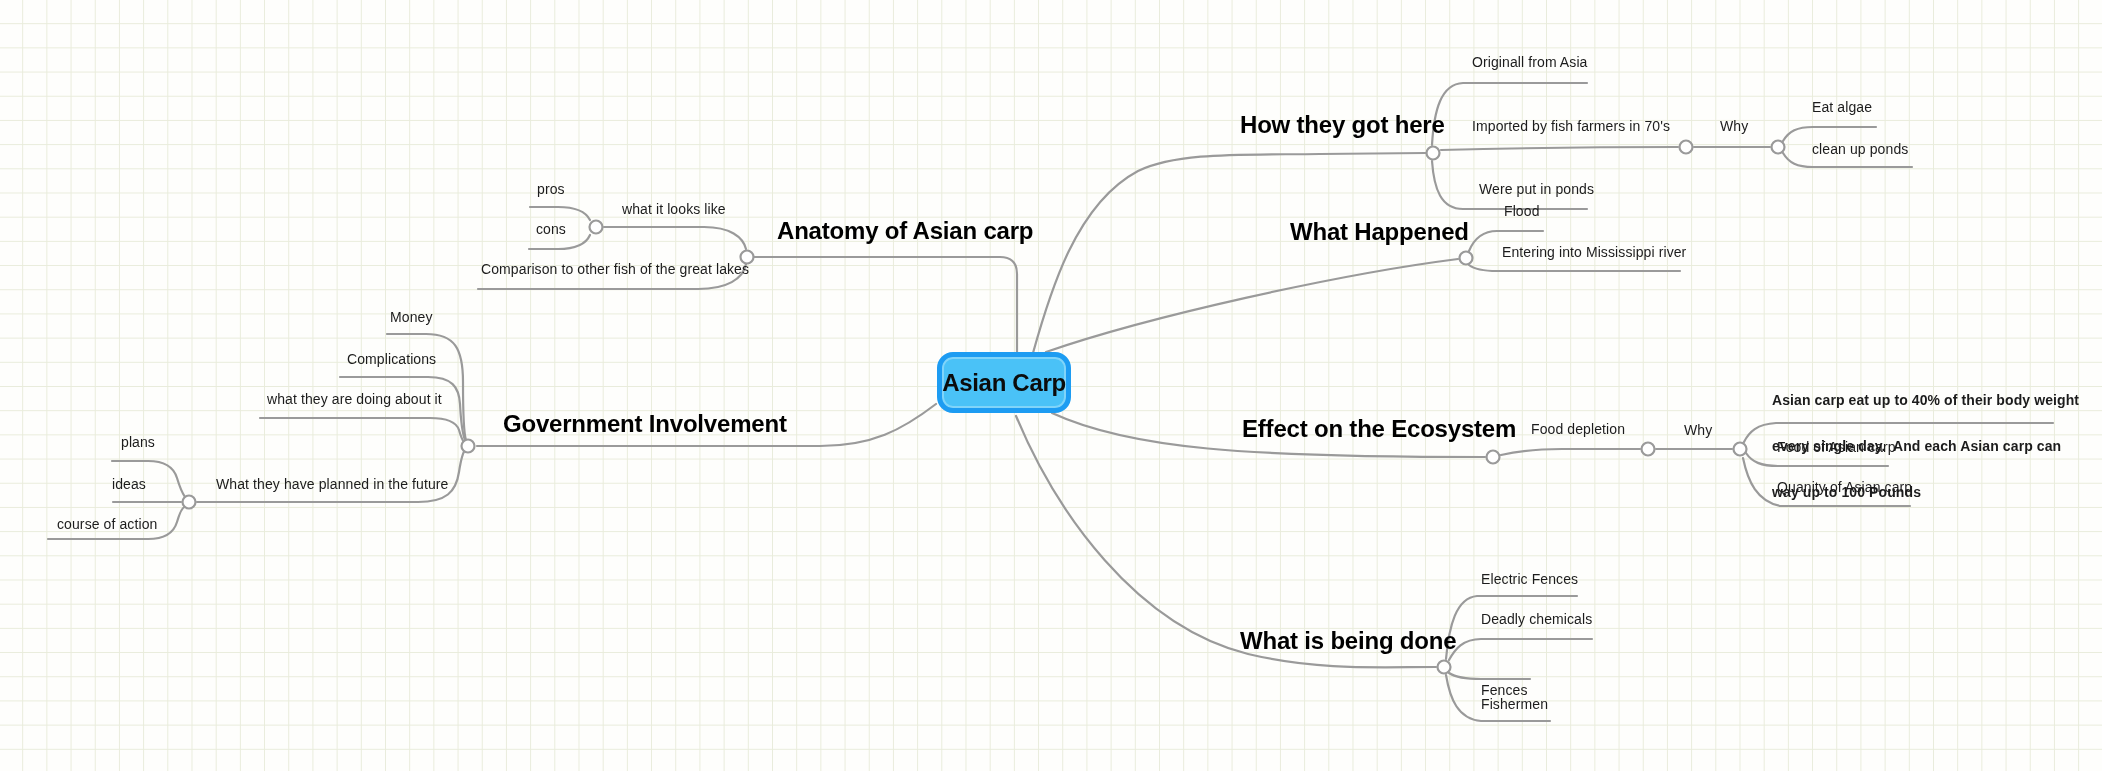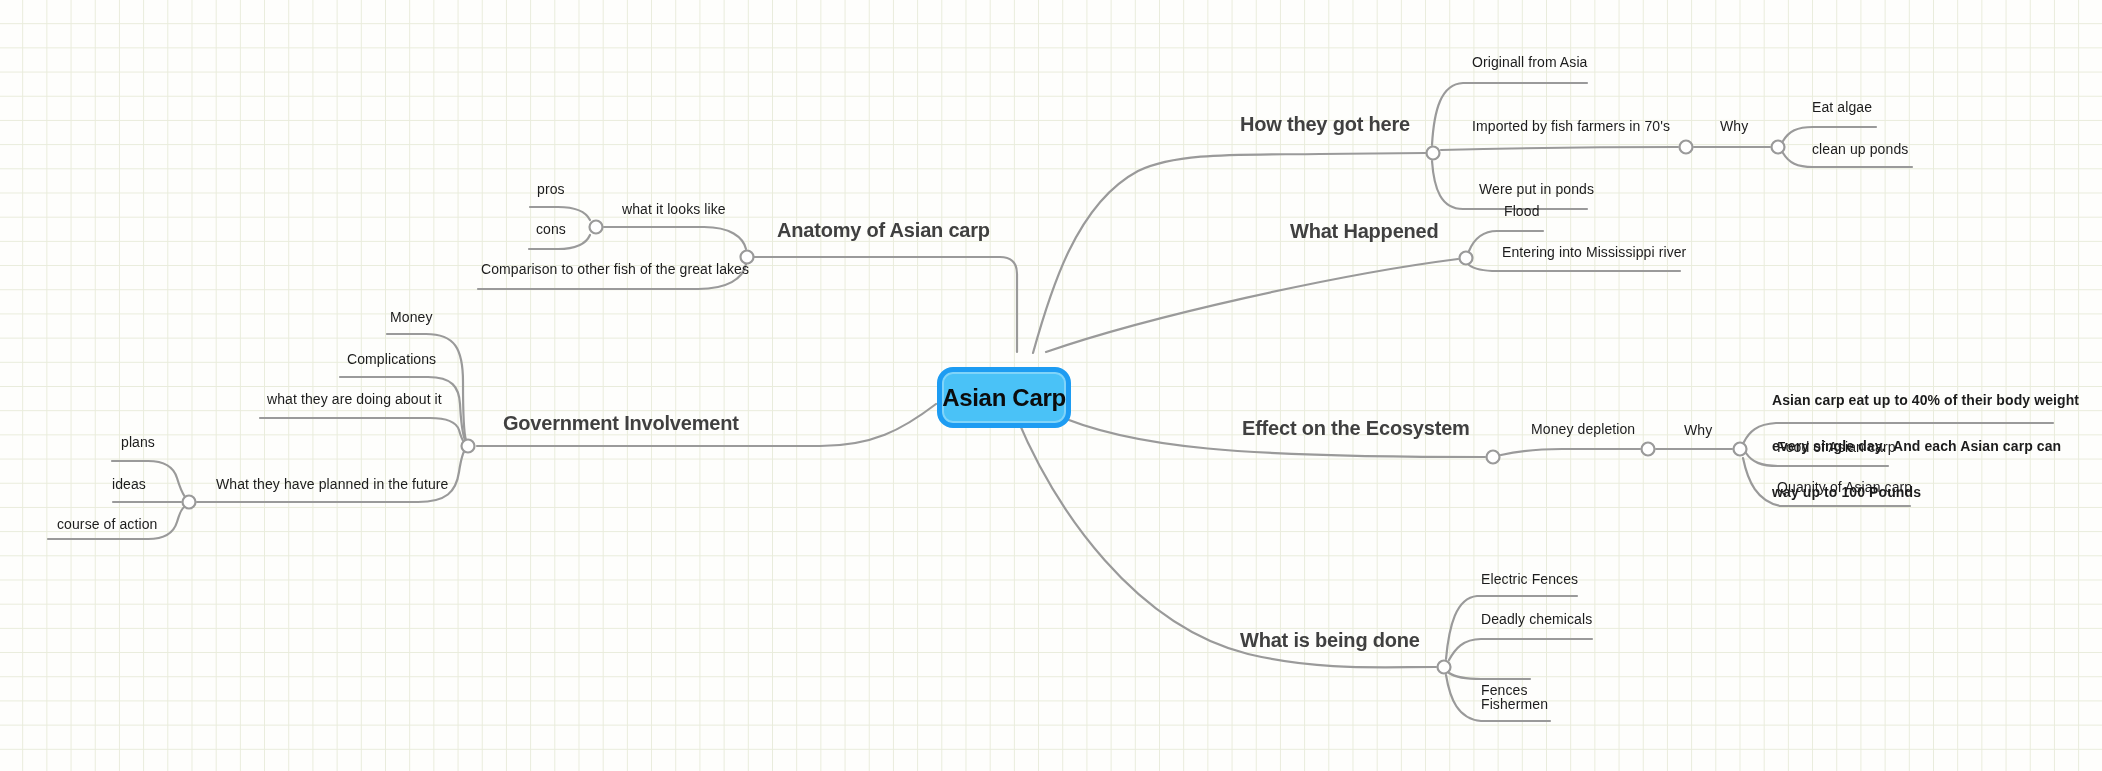--- a/index.html
+++ b/index.html
@@ -27,34 +27,33 @@
   svg.links circle{fill:#ffffff;stroke:var(--branch-line);stroke-width:2.2;}
   .lbl{
     position:absolute;
     font-size:14px;line-height:15px;
     color:var(--text-color);
     white-space:pre;
     letter-spacing:0.1px;
   }
   .ttl{
     position:absolute;
-    font-size:20px;line-height:23px;font-weight:bold;
-    color:#404040;white-space:pre;letter-spacing:-0.2px;
+    font-size:24px;line-height:23px;font-weight:bold;
+    color:#000000;white-space:pre;letter-spacing:-0.2px;
   }
   .note div{white-space:pre;line-height:16px;font-weight:bold;}
   #root-node{
     position:absolute;left:937px;top:352px;width:134px;height:61px;
     box-sizing:border-box;
     background:var(--root-fill);
     border:5px solid var(--root-border);
     border-radius:16px;
     box-shadow:inset 0 0 0 2px rgba(255,255,255,0.30);
     display:flex;align-items:center;justify-content:center;
     cursor:pointer;
-    margin-top:15px;
   }
   #root-node span{
     font-weight:bold;font-size:24px;color:#0c0c0c;letter-spacing:-0.3px;
   }
 </style>
 </head>
 <body>
 
 <div id="canvas">
 
@@ -142,21 +141,21 @@
   <div class="lbl" style="left:481px;top:262px">Comparison to other fish of the great lakes</div>
 
   <div class="lbl" style="left:390px;top:310px">Money</div>
   <div class="lbl" style="left:347px;top:352px">Complications</div>
   <div class="lbl" style="left:267px;top:392px">what they are doing about it</div>
   <div class="lbl" style="left:216px;top:477px">What they have planned in the future</div>
   <div class="lbl" style="left:121px;top:435px">plans</div>
   <div class="lbl" style="left:112px;top:477px">ideas</div>
   <div class="lbl" style="left:57px;top:517px">course of action</div>
 
-  <div class="lbl" style="left:1531px;top:422px">Money depletion</div>
+  <div class="lbl" style="left:1531px;top:422px">Food depletion</div>
   <div class="lbl" style="left:1684px;top:423px">Why</div>
   <div class="lbl note" style="left:1772px;top:362px">
     <div>Asian carp eat up to 40% of their body weight</div>
     <div>every single day.  And each Asian carp can</div>
     <div>way up to 100 Pounds</div>
   </div>
   <div class="lbl" style="left:1777px;top:440px">Food of Asian carp</div>
   <div class="lbl" style="left:1777px;top:480px">Quanity of Asian carp</div>
 
   <div class="lbl" style="left:1481px;top:572px">Electric Fences</div>

